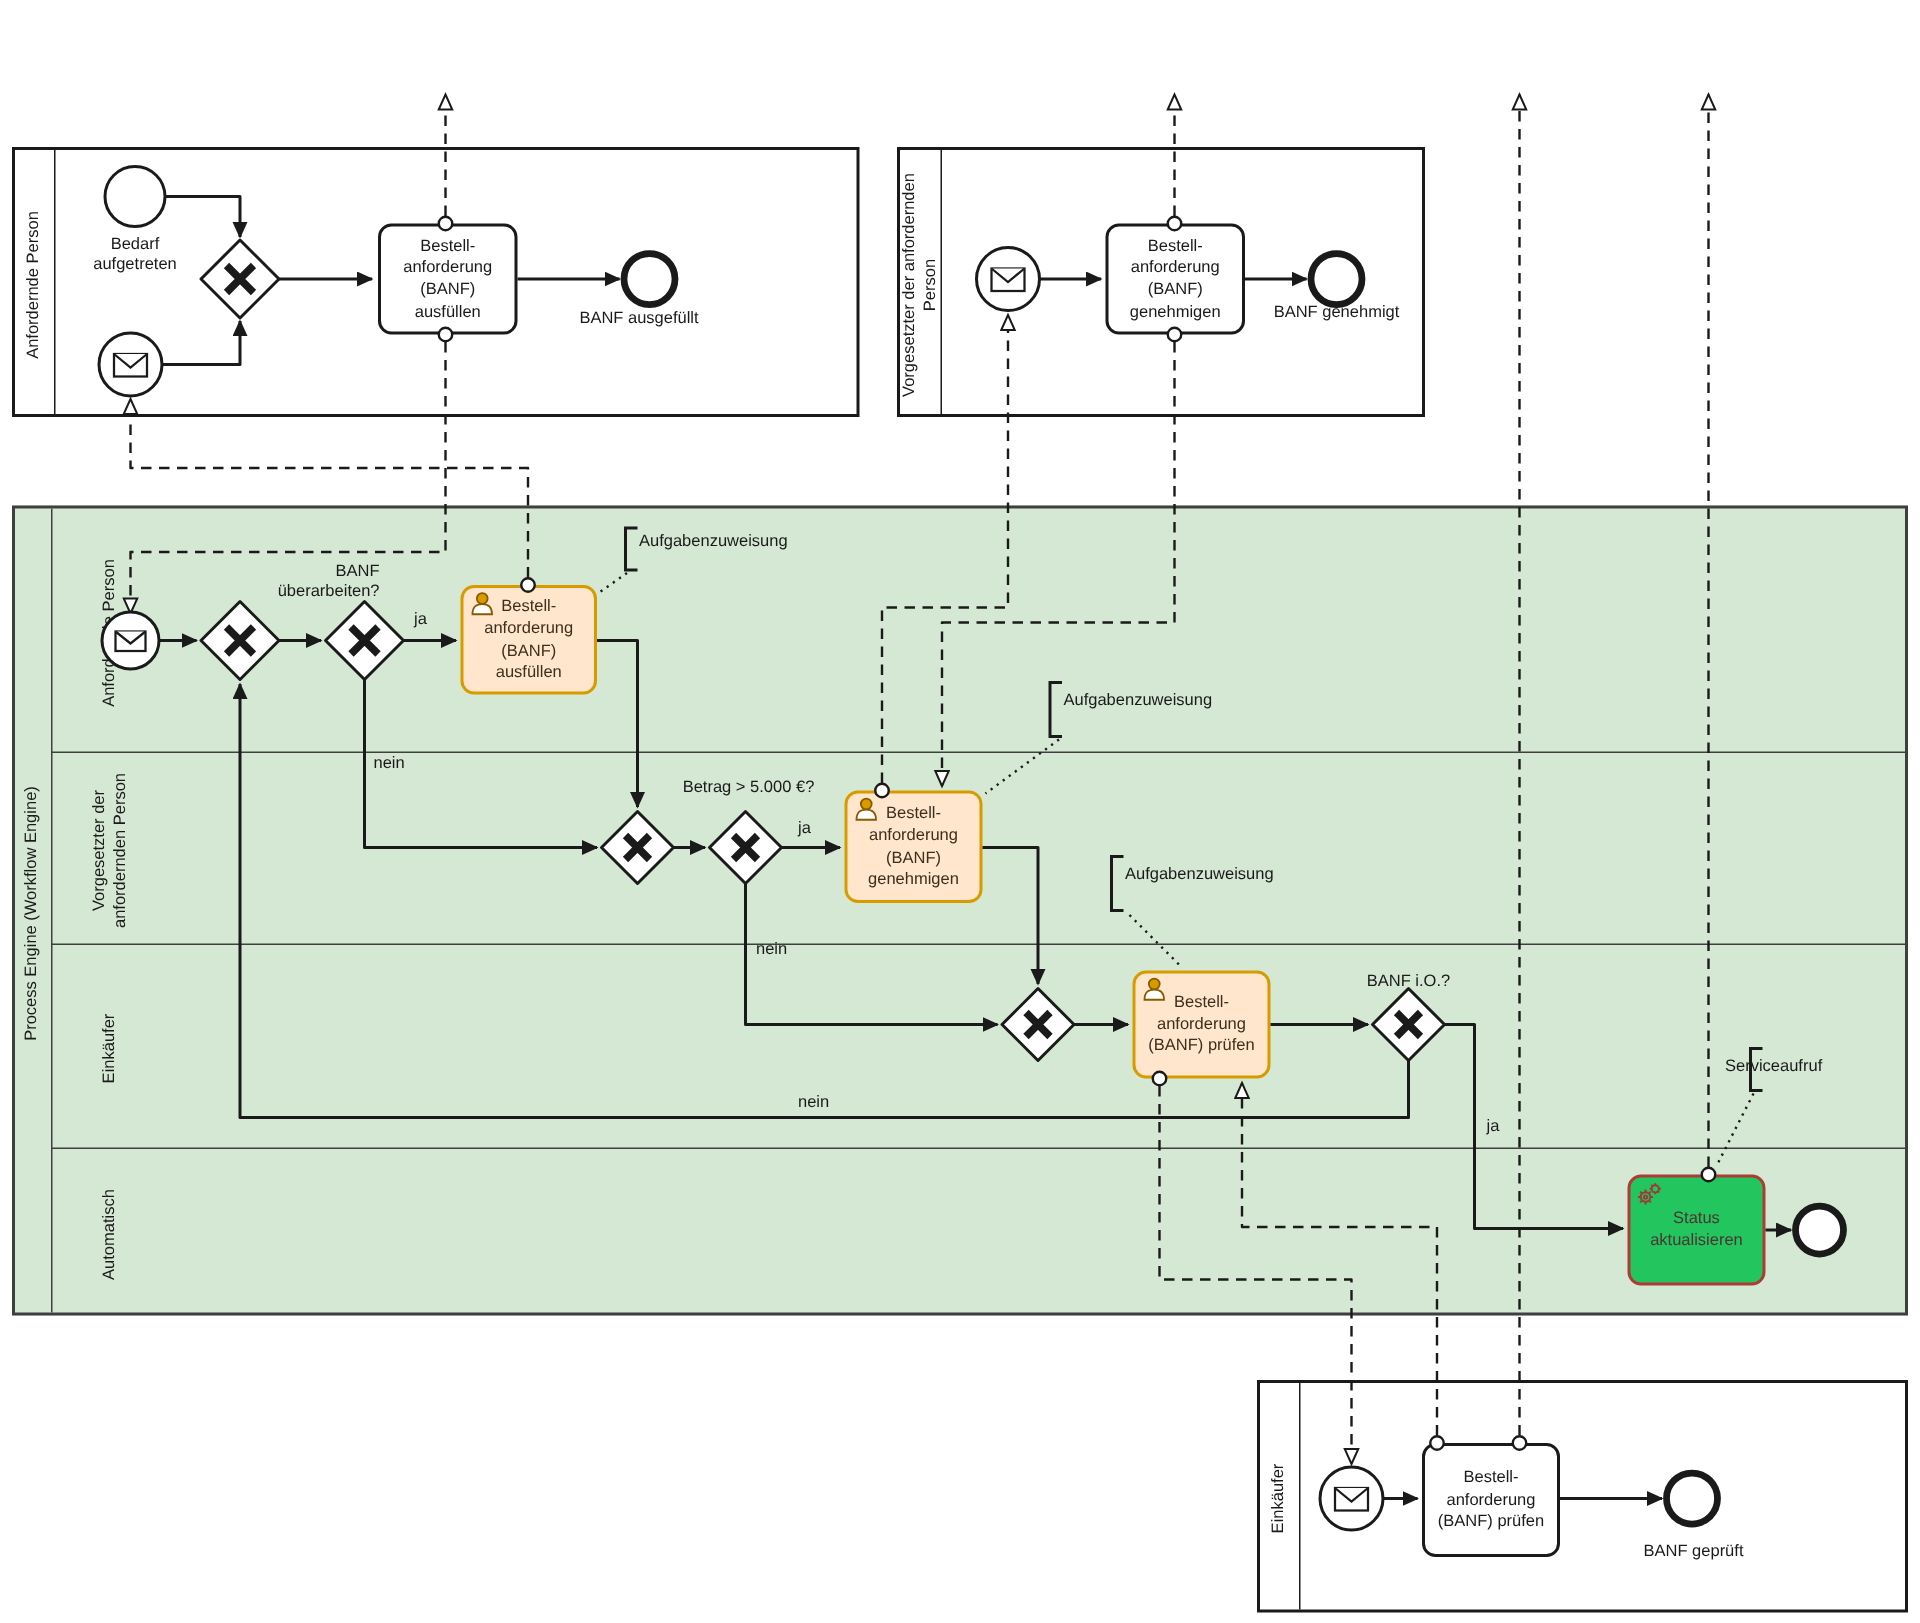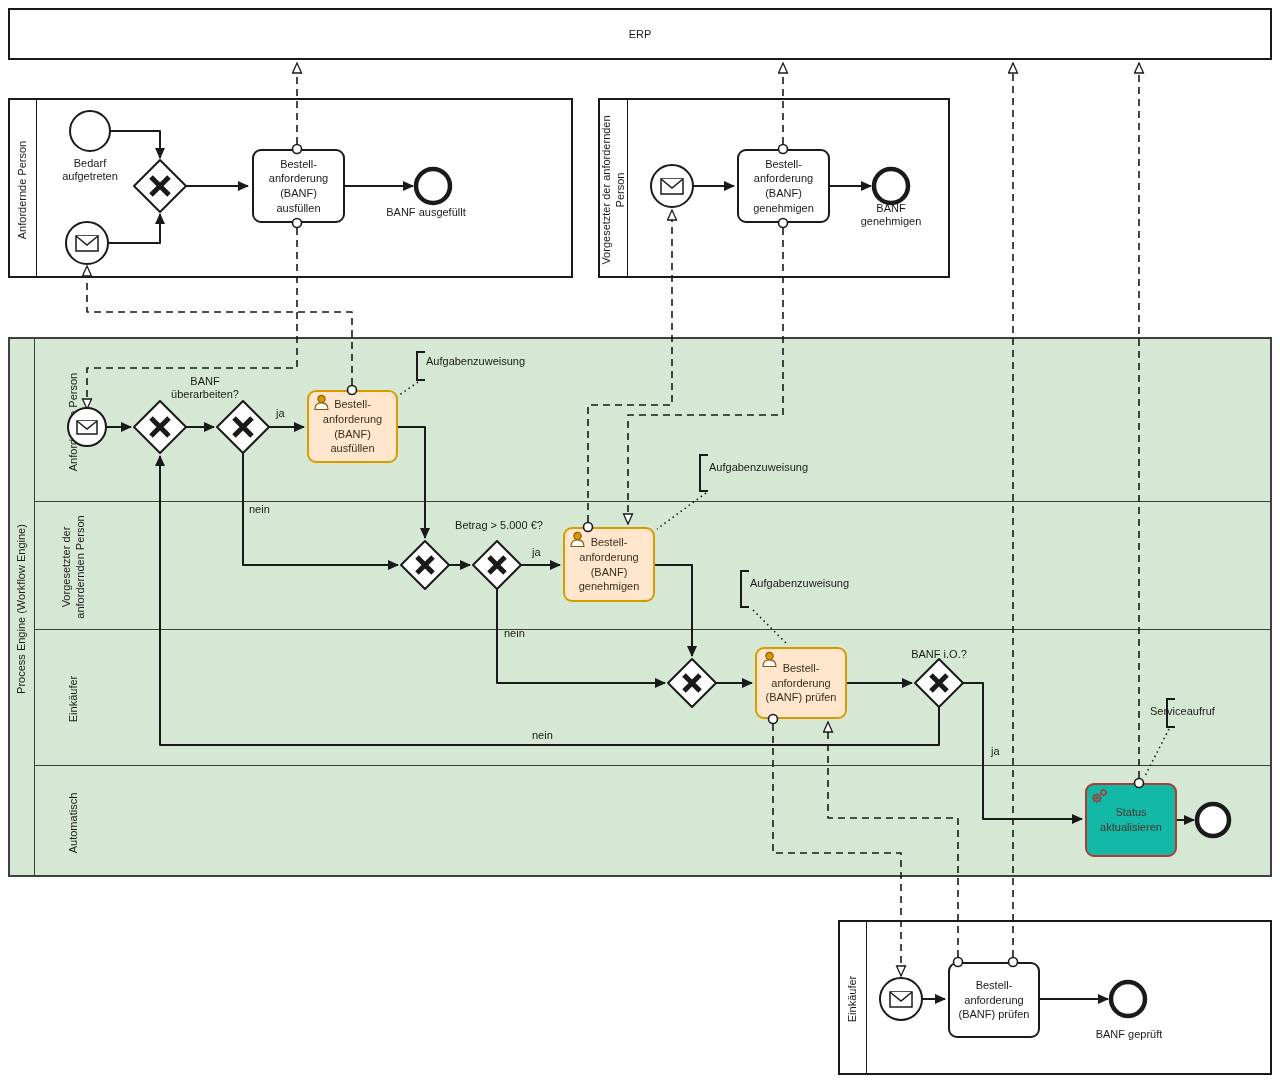--- a/index.html
+++ b/index.html
@@ -12,21 +12,21 @@
   .engine .pool-band{border-right:1.5px solid #3f3f3f;}
   .lane-sep{position:absolute;left:24px;right:0;height:0;border-top:1.5px solid #3f3f3f;}
   
   .vlabel{position:absolute;transform:rotate(-90deg);text-align:center;
           font-size:11px;line-height:1.25;white-space:pre-line;}
   
   .task{position:absolute;border-radius:9px;display:flex;align-items:center;justify-content:center;
         text-align:center;font-size:11px;line-height:1.32;white-space:pre-line;box-sizing:border-box;}
   .task.white{background:#ffffff;border:2px solid #1a1a1a;}
   .task.orange{background:#ffe6cc;border:2px solid #d79b00;color:#3d2e1e;}
-  .task.red{background:#14b8a6;border:2px solid #ae3b36;color:#4d3333;}
+  .task.red{background:#22c55e;border:2px solid #ae3b36;color:#4d3333;}
   
   .lbl{position:absolute;font-size:11px;line-height:1.2;white-space:pre-line;}
   .lbl.c{text-align:center;}
   .erp-label{position:absolute;inset:0;display:flex;align-items:center;justify-content:center;font-size:11px;}
   
   .wires{position:absolute;left:0;top:0;z-index:6;pointer-events:none;}
   .layer-tasks{z-index:4;}
   .sf{fill:none;stroke:#1a1a1a;stroke-width:2;stroke-linejoin:round;marker-end:url(#seq);}
   .mf{fill:none;stroke:#1a1a1a;stroke-width:1.6;stroke-dasharray:7 5;stroke-linejoin:round;marker-end:url(#msg);}
   .assoc{fill:none;stroke:#1a1a1a;stroke-width:1.6;stroke-dasharray:1.5 3.5;}
@@ -36,38 +36,35 @@
   .evt-end{fill:#ffffff;stroke:#1a1a1a;stroke-width:4.5;}
   .dot{fill:#ffffff;stroke:#1a1a1a;stroke-width:1.6;}
   .env{fill:#ffffff;stroke:#1a1a1a;stroke-width:1.5;}
   .bracket{fill:none;stroke:#1a1a1a;stroke-width:2;}
 </style>
 </head>
 <body>
 
 <div class="stage">
 
-  <div class="pool" style="left:8px;top:8px;width:1264px;height:52px;">
-    <div class="erp-label">ERP</div>
-  </div>
 
   <div class="pool" style="left:8px;top:98px;width:565px;height:180px;">
     <div class="pool-band" style="width:26px;"></div>
     <div class="vlabel" style="left:-67px;top:83px;width:160px;height:14px;">Anfordernde Person</div>
   </div>
   <div class="lbl c" style="left:48px;top:157px;width:84px;">Bedarf
 aufgetreten</div>
   <div class="lbl c" style="left:380px;top:206px;width:92px;">BANF ausgefüllt</div>
 
   <div class="pool" style="left:598px;top:98px;width:352px;height:180px;">
     <div class="pool-band" style="width:27px;"></div>
     <div class="vlabel" style="left:-71px;top:76px;width:170px;height:28px;">Vorgesetzter der anfordernden
 Person</div>
   </div>
-  <div class="lbl c" style="left:845px;top:202px;width:92px;">BANF genehmigen</div>
+  <div class="lbl c" style="left:845px;top:202px;width:92px;">BANF genehmigt</div>
 
   <div class="pool engine" style="left:8px;top:337px;width:1264px;height:540px;">
     <div class="pool-band" style="width:24px;"></div>
     <div class="lane-sep" style="top:162px;"></div>
     <div class="lane-sep" style="top:290px;"></div>
     <div class="lane-sep" style="top:426px;"></div>
     <div class="vlabel" style="left:-98px;top:263px;width:220px;height:14px;">Process Engine (Workflow Engine)</div>
     <div class="vlabel" style="left:-11px;top:76px;width:150px;height:14px;">Anfordernde Person</div>
     <div class="vlabel" style="left:-11px;top:214px;width:150px;height:28px;">Vorgesetzter der
 anfordernden Person</div>
@@ -102,21 +99,21 @@
     <div class="task orange" style="left:755px;top:647px;width:92px;height:72px;">Bestell-
 anforderung
 (BANF) prüfen</div>
     <div class="task red" style="left:1085px;top:783px;width:92px;height:74px;">Status
 aktualisieren</div>
     <div class="task white" style="left:948px;top:962px;width:92px;height:76px;">Bestell-
 anforderung
 (BANF) prüfen</div>
   </div>
 
-  <div class="lbl c" style="left:157px;top:375px;width:96px;">BANF
+  <div class="lbl c" style="left:157px;top:375px;width:96px;text-align:right;">BANF
 überarbeiten?</div>
   <div class="lbl" style="left:276px;top:407px;">ja</div>
   <div class="lbl" style="left:249px;top:503px;">nein</div>
   <div class="lbl" style="left:426px;top:355px;">Aufgabenzuweisung</div>
 
   <div class="lbl c" style="left:443px;top:519px;width:112px;">Betrag &gt; 5.000 €?</div>
   <div class="lbl" style="left:532px;top:546px;">ja</div>
   <div class="lbl" style="left:504px;top:627px;">nein</div>
   <div class="lbl" style="left:709px;top:461px;">Aufgabenzuweisung</div>
 

